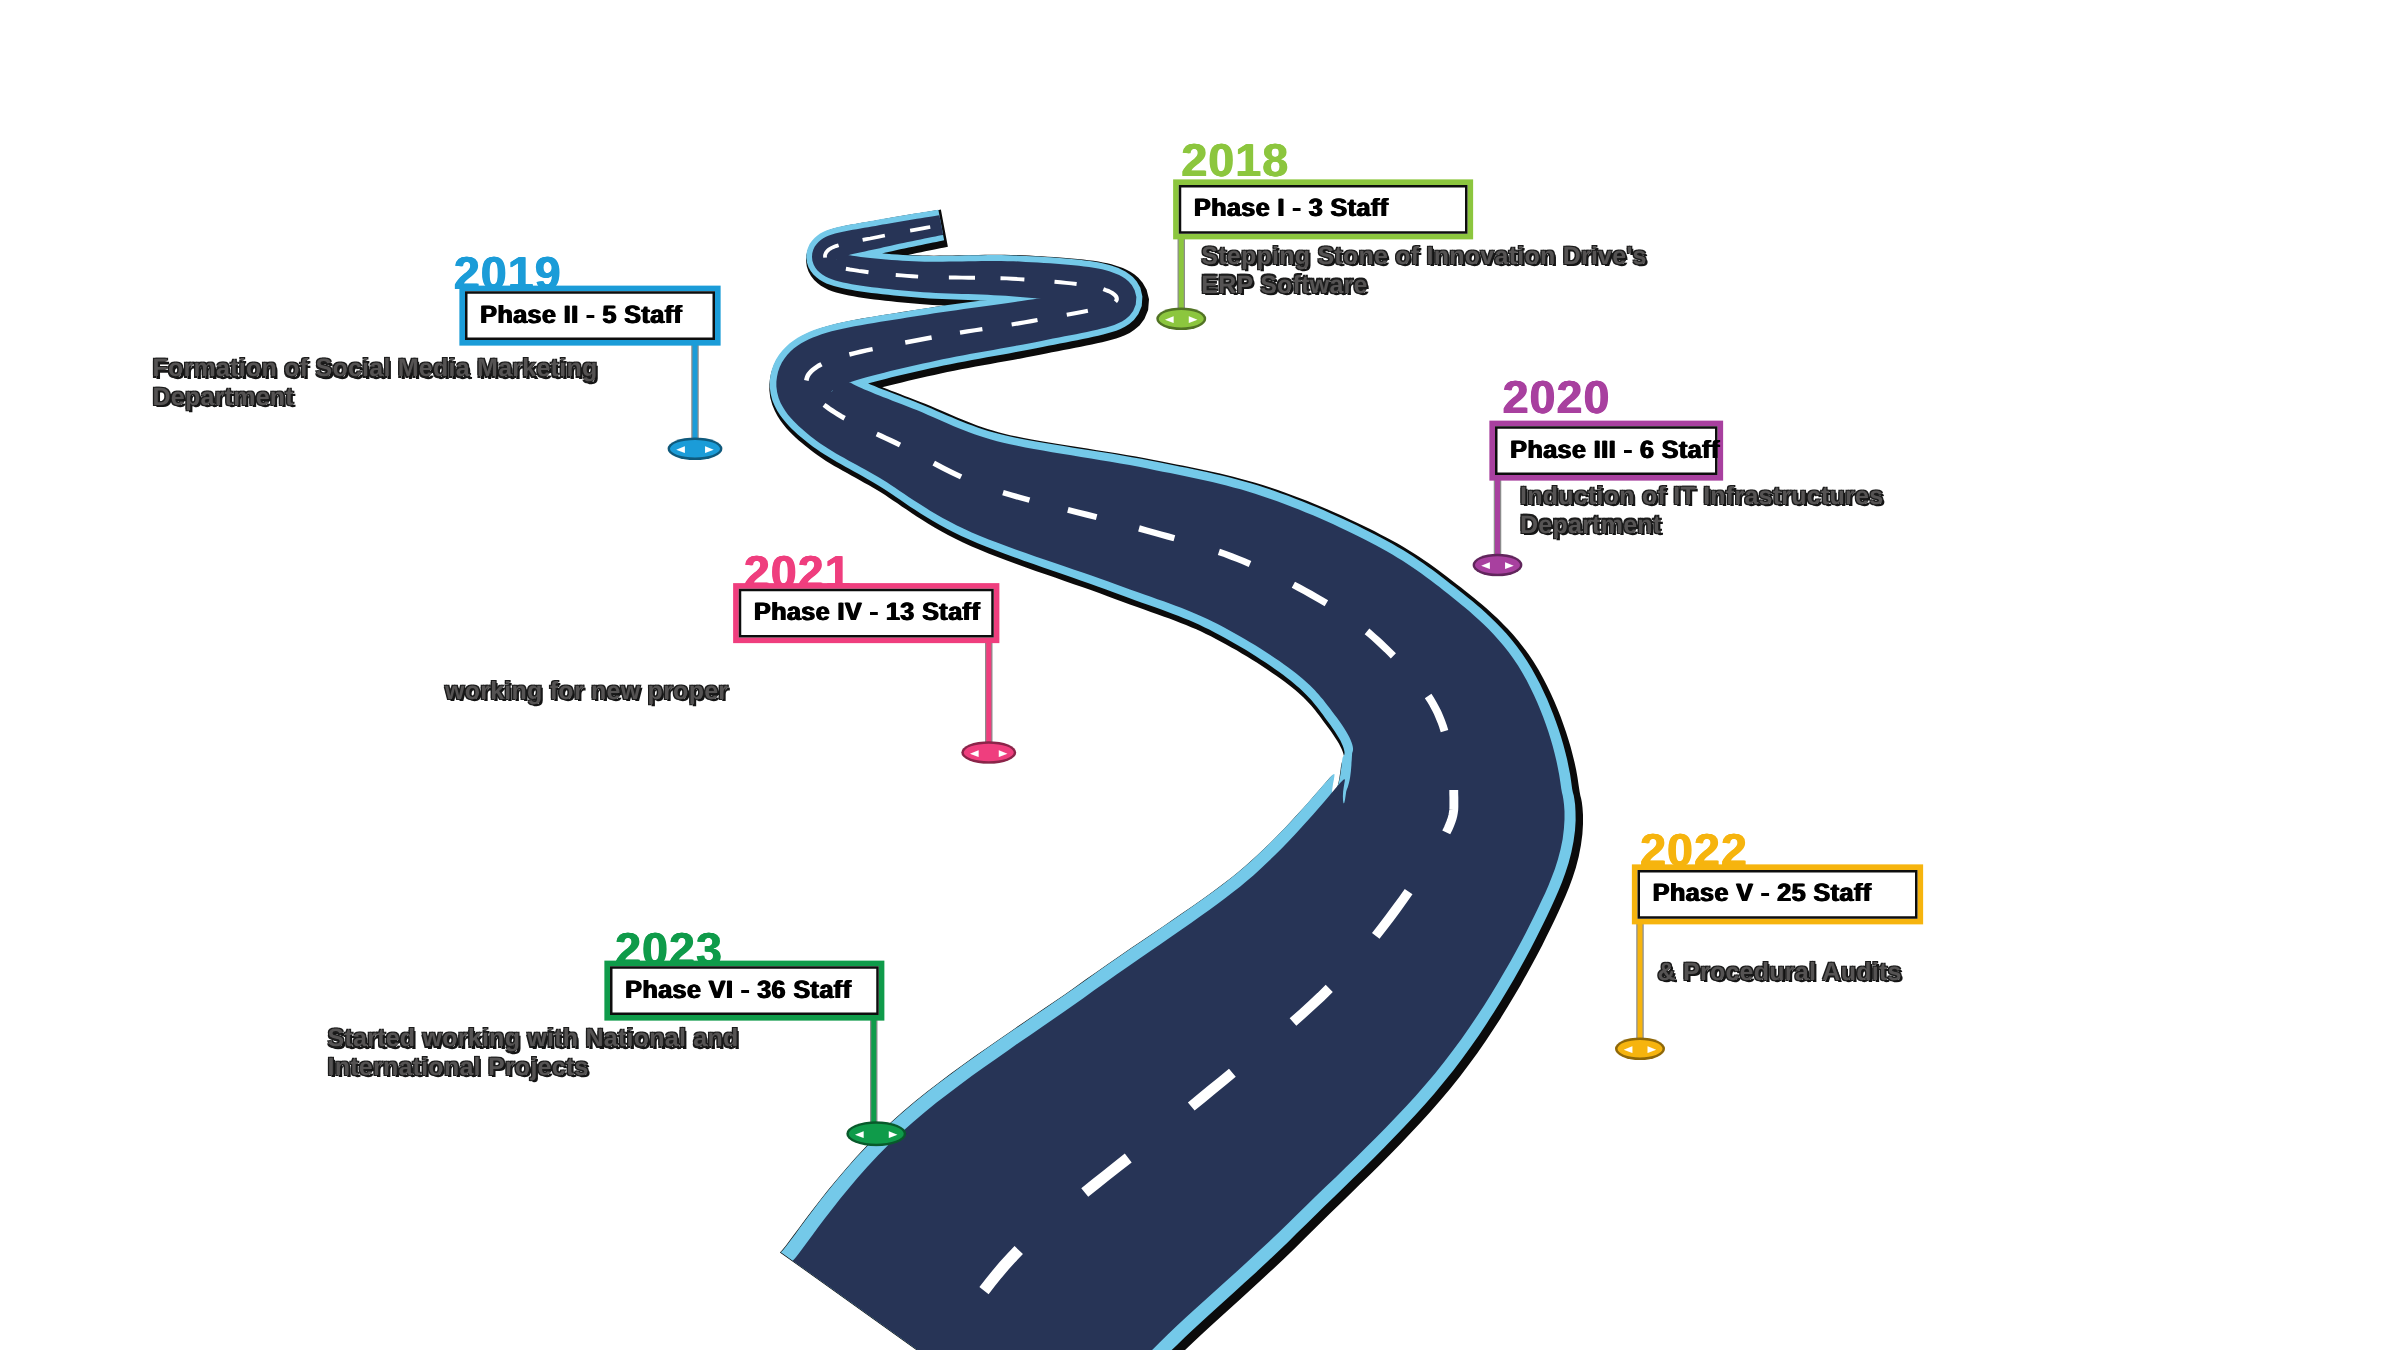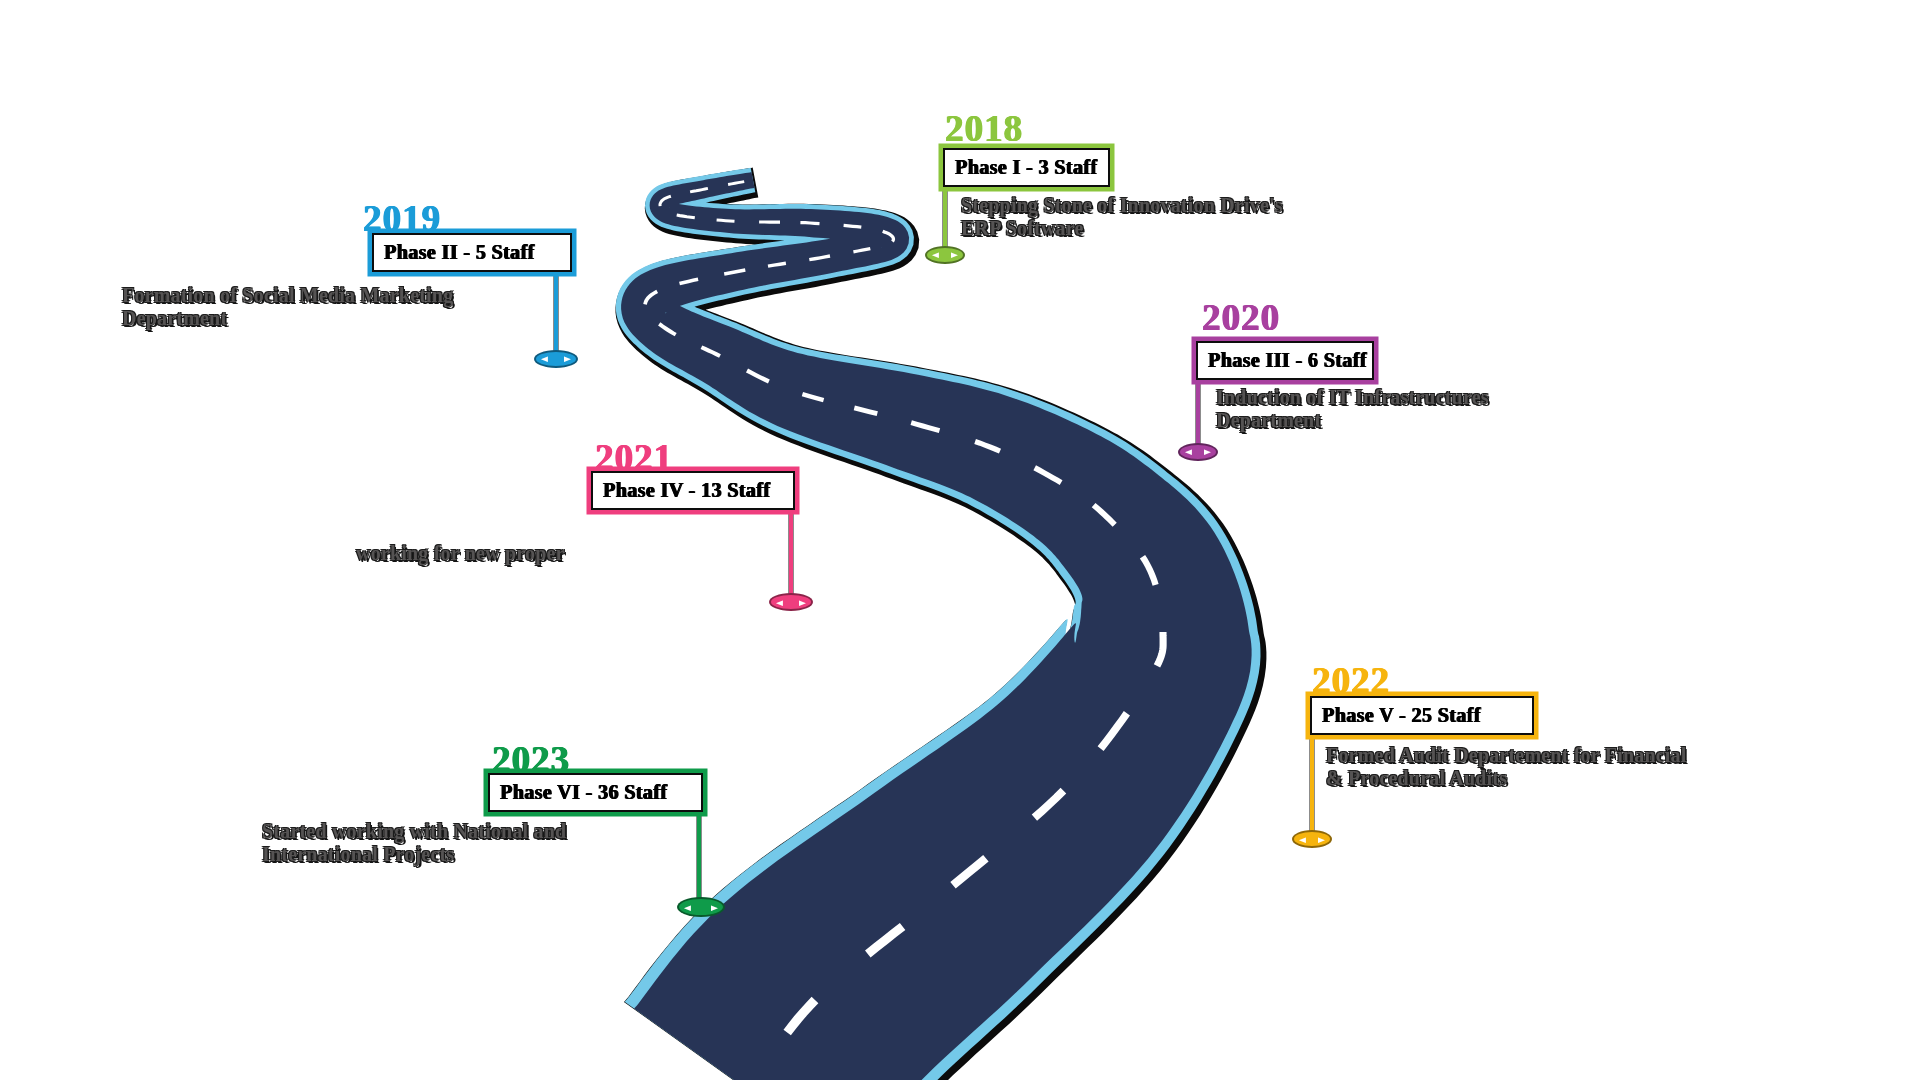--- a/index.html
+++ b/index.html
@@ -1,18 +1,18 @@
 <!DOCTYPE html>
 <html><head>
 <meta charset="utf-8">
 <style>
   html,body{margin:0;padding:0;background:#fff;}
   #stage{
     position:relative;width:1921px;height:1080px;overflow:hidden;background:#ffffff;
-    font-family:Liberation Serif, serif;
+    font-family:Liberation Sans, sans-serif;
     border-radius:25px;
   }
   #road{position:absolute;left:0;top:0;}
   .ms{}
   .year{
     position:absolute;font-size:37px;font-weight:900;line-height:1;letter-spacing:1px;
     color:var(--c);text-shadow:0.7px 0 currentColor,-0.4px 0 currentColor;white-space:nowrap;
   }
   .pole{
     position:absolute;width:4px;background:var(--c);box-shadow:0 0 0 1px rgba(0,0,0,.45);
@@ -77,21 +77,21 @@
       <path d="M1126.9,713.3L1122.1,720.1L1117.0,727.1L1111.7,734.3L1106.2,741.5L1100.6,748.7" stroke="#ffffff" stroke-width="7.6" fill="none" stroke-linecap="butt"></path>
       <path d="M1063.4,790.7L1056.6,797.4L1049.4,804.1L1042.0,810.9L1034.4,817.6" stroke="#ffffff" stroke-width="8.1" fill="none" stroke-linecap="butt"></path>
       <path d="M985.9,858.2L977.7,865.0L969.4,871.7L961.2,878.5L953.0,885.2" stroke="#ffffff" stroke-width="8.5" fill="none" stroke-linecap="butt"></path>
       <path d="M902.6,926.4L893.8,933.3L885.1,940.2L876.4,947.1L867.8,954.0" stroke="#ffffff" stroke-width="8.9" fill="none" stroke-linecap="butt"></path>
       <path d="M815.0,1000.0L809.0,1006.3L803.2,1012.7L797.6,1019.3L792.3,1025.9L787.2,1032.5" stroke="#ffffff" stroke-width="9.3" fill="none" stroke-linecap="butt"></path>
     </svg>
 
   <div class="ms" style="--c: #8CC63E;">
     <div class="year" style="left:945px;top:110px">2018</div>
     <div class="pole" style="left:943px;top:152px;height:98px"></div>
-    <div class="pbox" style="left:943px;top:148px;width:167px">
+    <div class="pbox" style="left:943px;top:148px;width:231px">
       <span>Phase I - 3 Staff</span>
     </div>
     <div class="desc" style="left:961px;top:194px;width:430px">
       <span>Stepping Stone of Innovation Drive's</span><br>
       <span>ERP Software</span>
     </div>
     <div class="marker" style="left:925px;top:246px;width:40px;height:18px">
       <span class="arr">◀</span>
       <span class="arr">▶</span>
     </div>
@@ -145,21 +145,21 @@
     </div>
   </div>
 
   <div class="ms" style="--c: #F6B40E;">
     <div class="year" style="left:1312px;top:662px">2022</div>
     <div class="pole" style="left:1310px;top:700px;height:134px"></div>
     <div class="pbox" style="left:1310px;top:696px;width:224px">
       <span>Phase V - 25 Staff</span>
     </div>
     <div class="desc" style="left:1326px;top:744px;width:460px">
-      <span>Formed Audit Departement for Financial</span><br>
+      <br>
       <span>&amp; Procedural Audits</span>
     </div>
     <div class="marker" style="left:1292px;top:830px;width:40px;height:18px">
       <span class="arr">◀</span>
       <span class="arr">▶</span>
     </div>
   </div>
 
   <div class="ms" style="--c: #0F9B4A;">
     <div class="year" style="left:492px;top:741px">2023</div>

